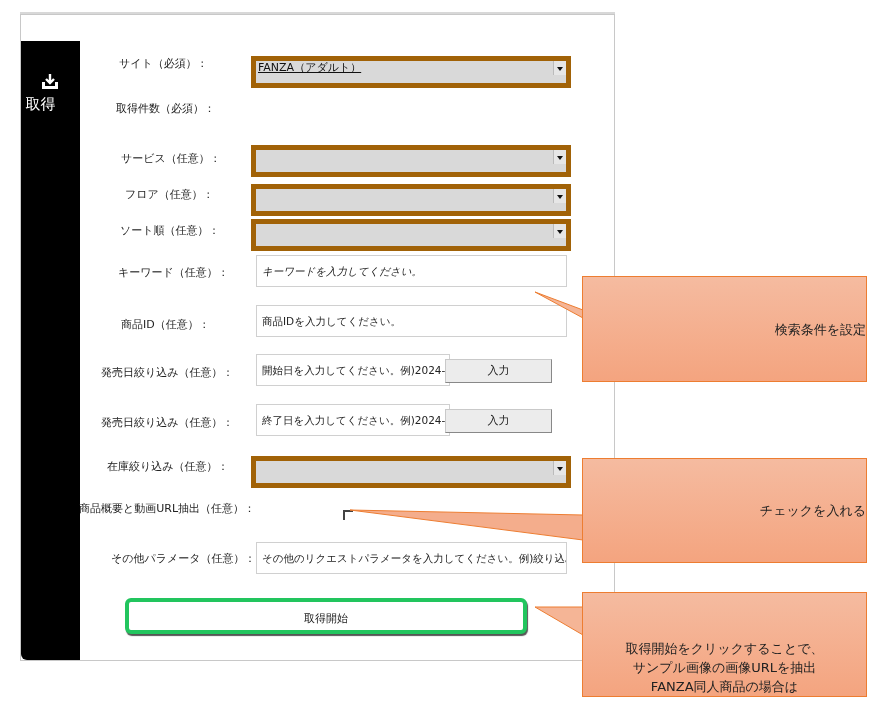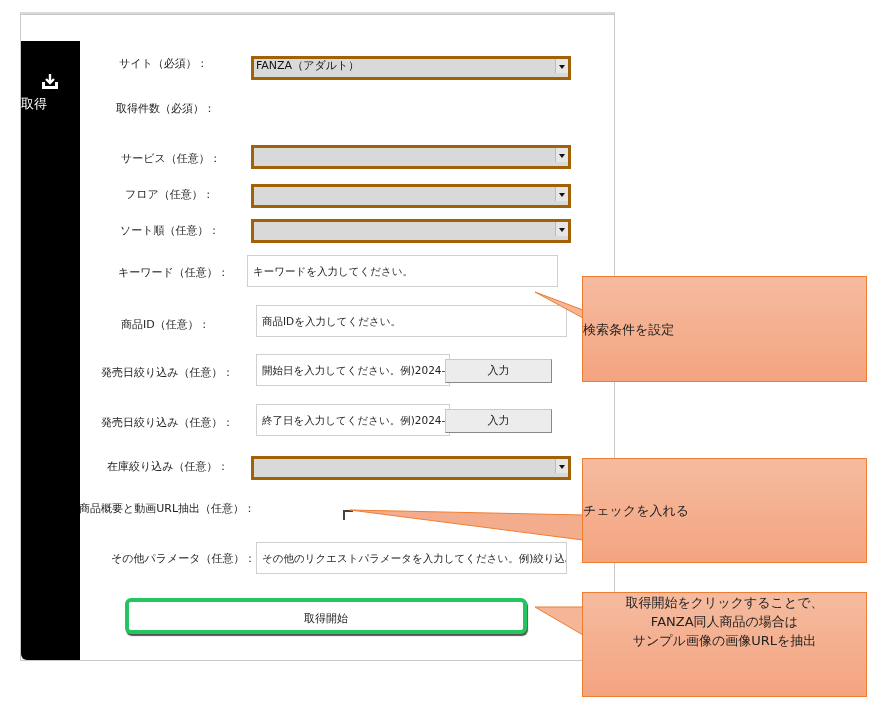--- a/index.html
+++ b/index.html
@@ -23,26 +23,26 @@
   .app-title { position:absolute; left:22px; top:5px; font-size:11px; color:#666; }
   .win-ctrl { position:absolute; top:3px; width:30px; height:20px; font-size:13px; color:#aaa; text-align:center; line-height:20px; }
   .win-min { left:476px; }
   .win-max { left:516px; }
   .win-close { left:558px; color:#777; }
   .sidebar {
     position:absolute; left:0; top:26px; width:59px; bottom:0;
     background:#000; border-bottom-left-radius:6px;
   }
   .side-icon { position:absolute; left:19px; top:32px; width:20px; height:18px; }
-  .side-label { position:absolute; left:0; width:39px; top:54px; color:#fff; font-size:13px; }
+  .side-label { position:absolute; left:0; width:39px; top:54px; text-align:center; color:#fff; font-size:15px; }
   .label { position:absolute; font-size:11px; color:#222; white-space:nowrap; }
   .combo {
-    position:absolute; left:230px; width:320px; height:24px;
-    background:#d9d9d9; border:3px solid #a16207; box-sizing:border-box;
-    font-size:11px; line-height:14px; padding-left:2px; color:#111;
+    position:absolute; left:230px; width:320px; height:32px;
+    background:#d9d9d9; border:5px solid #a16207; box-sizing:border-box;
+    font-size:11px; line-height:14px; padding-left:2px; color:#111;text-decoration:underline;
   }
   .combo-arrow {
     position:absolute; right:0; top:0; width:13px; height:14px; background:#e6e6e6;
     border-left:1px solid #bbb; box-sizing:border-box;
   }
   .combo-arrow::after {
     content:""; position:absolute; left:3px; top:6px;
     border-left:3px solid transparent; border-right:3px solid transparent; border-top:4px solid #111;
   }
   .textbox {
@@ -60,21 +60,21 @@
   }
   .start-btn {
     position:absolute; left:104px; top:583px; width:402px; height:36px; background:#fff;
     border-radius:6px; box-shadow:1px 2px 1px #555; border:4px solid #22c55e; box-sizing:border-box;
     font-size:11px; line-height:34px; text-align:center; color:#222;
   }
   .callout {
     position:absolute; background:linear-gradient(#f5bba0,#f4a47f);
     border:1px solid #ed7d31; box-sizing:border-box;
     font-family:"DejaVu Sans", sans-serif; font-size:13px; color:#222;
-    display:flex; align-items:center; justify-content:flex-start; text-align:center; line-height:19px;
+    display:flex; align-items:center; justify-content:flex-end; text-align:center; line-height:19px;
   }
   .pointer { position:absolute; left:0; top:0; pointer-events:none; }
 </style>
 </head>
 <body>
 
 <div class="topstrip"></div>
 
 <div class="window">
 
@@ -108,21 +108,21 @@
     <span class="combo-arrow"></span>
   </div>
 
   <span class="label" style="left:99px;top:208px;">ソート順（任意）：</span>
   <div class="combo" style="top:204px;">
     <span></span>
     <span class="combo-arrow"></span>
   </div>
 
   <span class="label" style="left:97px;top:250px;">キーワード（任意）：</span>
-  <div class="textbox" style="left:226px;top:240px;width:311px;">キーワードを入力してください。</div>
+  <div class="textbox" style="left:235px;top:240px;width:311px;font-style:italic;">キーワードを入力してください。</div>
 
   <span class="label" style="left:100px;top:302px;">商品ID（任意）：</span>
   <div class="textbox" style="left:235px;top:290px;width:311px;">商品IDを入力してください。</div>
 
   <span class="label" style="left:80px;top:350px;">発売日絞り込み（任意）：</span>
   <div class="textbox" style="left:235px;top:339px;width:194px;">開始日を入力してください。例)2024-04-01</div>
   <div class="btn-input" style="top:344px;">入力</div>
 
   <span class="label" style="left:80px;top:400px;">発売日絞り込み（任意）：</span>
   <div class="textbox" style="left:235px;top:389px;width:194px;">終了日を入力してください。例)2024-05-01</div>
@@ -152,15 +152,15 @@
 <div class="callout" style="left:582px;top:276px;width:285px;height:106px;">
   <span>検索条件を設定</span>
 </div>
 
 <div class="callout" style="left:582px;top:458px;width:285px;height:105px;">
   <span>チェックを入れる</span>
 </div>
 
 <div class="callout" style="left:582px;top:592px;width:285px;height:105px;flex-direction:column;">
   <span>取得開始をクリックすることで、</span>
+  <span>サンプル画像の画像URLを抽出</span>
   <span>FANZA同人商品の場合は</span>
-  <span>サンプル画像の画像URLを抽出</span>
 </div>
 
 </body></html>

